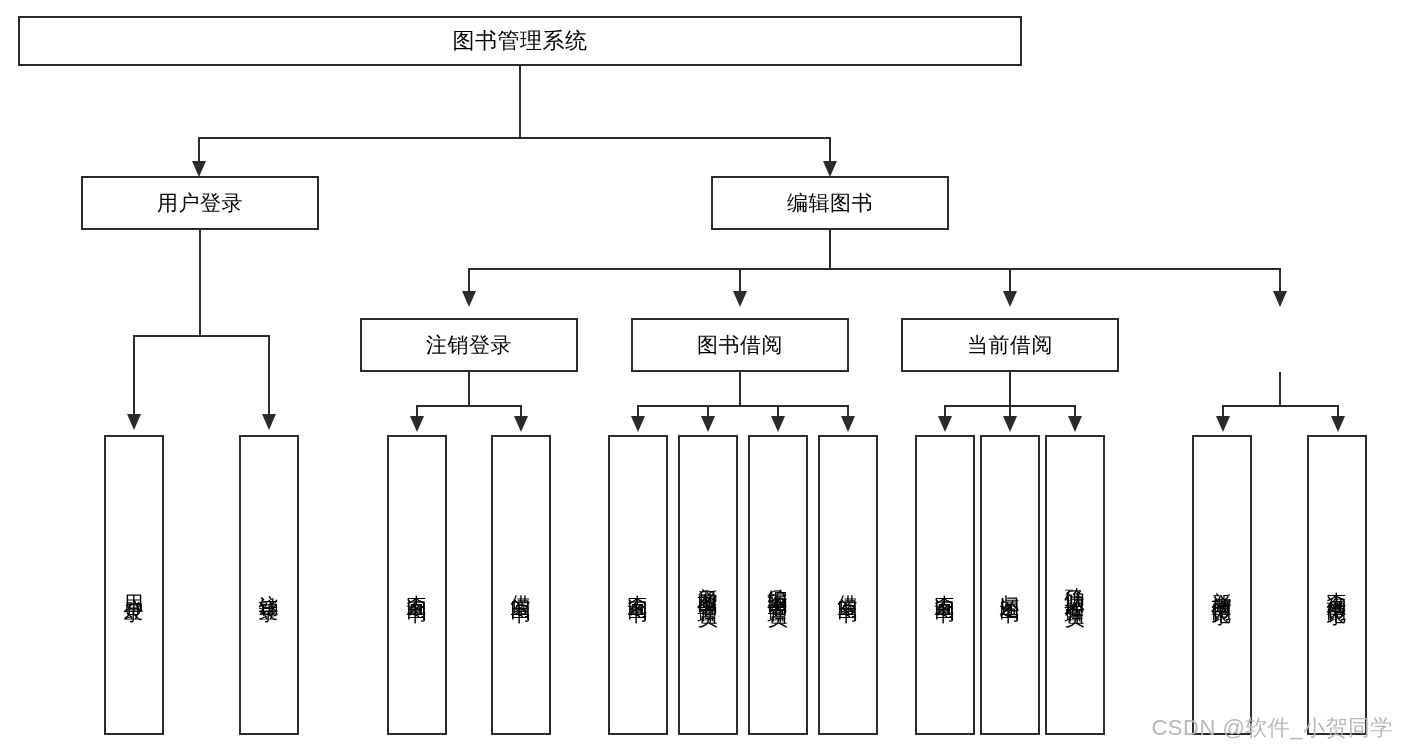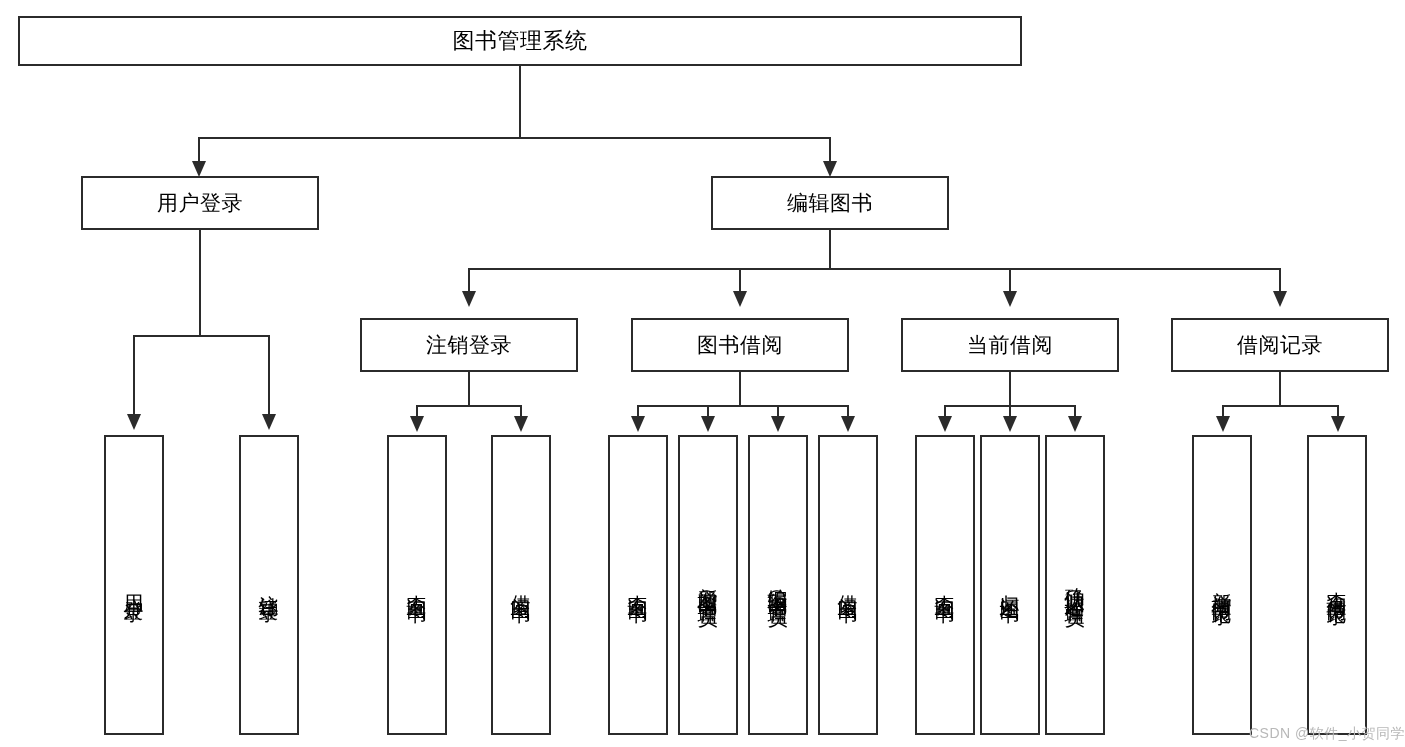--- a/index.html
+++ b/index.html
@@ -60,24 +60,24 @@
   .arrow {
     position: absolute;
     width: 0;
     height: 0;
     border-left: 7px solid transparent;
     border-right: 7px solid transparent;
     border-top: 16px solid #2b2b2b;
   }
   #watermark {
     position: absolute;
-    right: 0;
+    right: 12px;
     bottom: 4px;
     color: #b8b8b8;
-    font-size: 14px;
+    font-size: 22px;
     letter-spacing: 0.5px;
     white-space: nowrap;
     user-select: none;
   }
 </style>
 </head>
 <body>
 
 <div id="canvas">
 
@@ -121,23 +121,20 @@
 
   <div class="node level3" style="left:360px; top:318px; width:218px; height:54px;">
     <span>注销登录</span>
   </div>
   <div class="node level3" style="left:631px; top:318px; width:218px; height:54px;">
     <span>图书借阅</span>
   </div>
   <div class="node level3" style="left:901px; top:318px; width:218px; height:54px;">
     <span>当前借阅</span>
   </div>
-  <div class="node level3" style="left:1171px; top:318px; width:218px; height:54px;">
-    <span>借阅记录</span>
-  </div>
 
   <div class="vline" style="left:468px; top:372px; width:2px; height:34px;"></div>
   <div class="hline" style="left:416px; top:405px; width:106px; height:2px;"></div>
   <div class="vline" style="left:416px; top:405px; width:2px; height:14px;"></div>
   <div class="arrow" style="left:410px; top:416px;"></div>
   <div class="vline" style="left:520px; top:405px; width:2px; height:14px;"></div>
   <div class="arrow" style="left:514px; top:416px;"></div>
 
   <div class="vline" style="left:739px; top:372px; width:2px; height:34px;"></div>
   <div class="hline" style="left:637px; top:405px; width:211px; height:2px;"></div>

